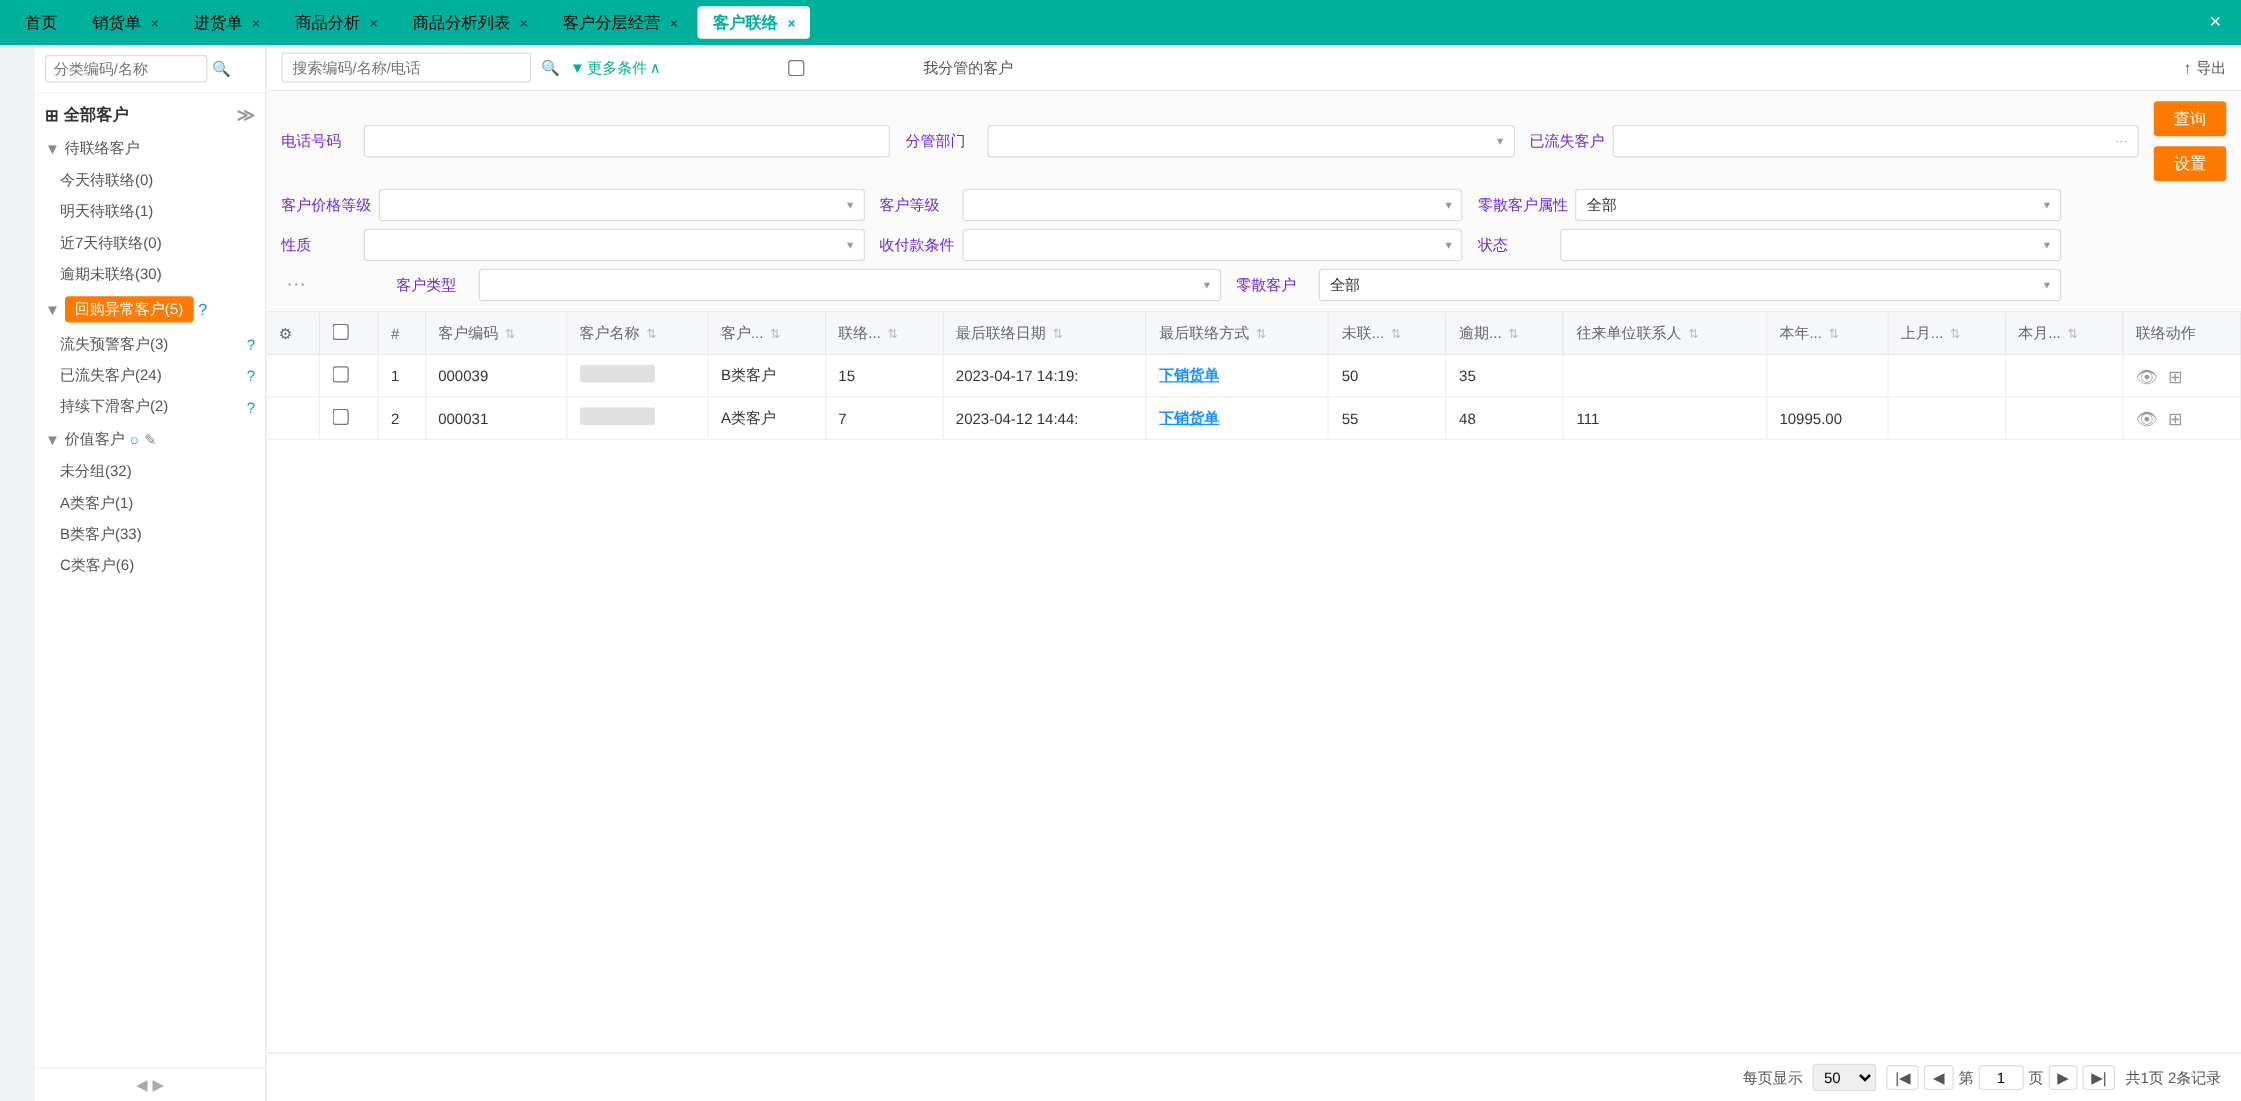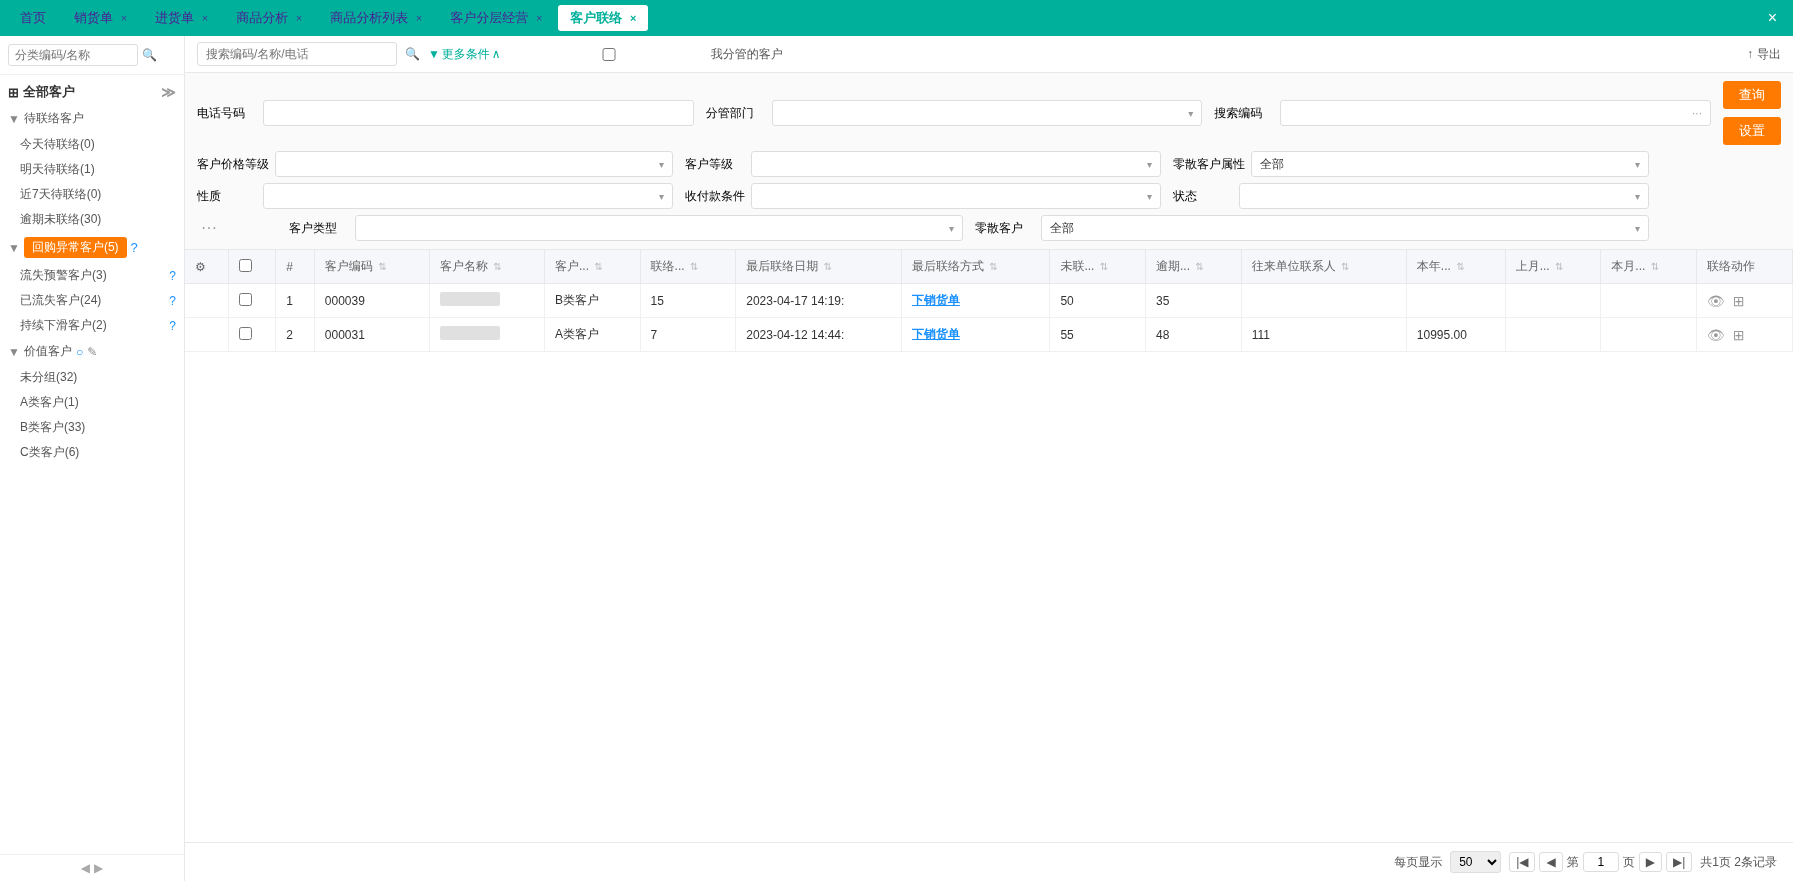--- a/index.html
+++ b/index.html
@@ -8,21 +8,21 @@
     
     .top-nav {
       display: flex;
       align-items: center;
       background: #00b09b;
       height: 36px;
       padding: 0 8px;
       gap: 4px;
     }
     .top-nav .nav-item {
-      color: #4c1d95;
+      color: #000000;
       padding: 4px 12px;
       cursor: pointer;
       font-size: 13px;
       border-radius: 3px;
       white-space: nowrap;
     }
     .top-nav .nav-item.active {
       background: #fff;
       color: #00b09b;
       font-weight: bold;
@@ -32,20 +32,21 @@
       color: #fff;
       cursor: pointer;
       font-size: 16px;
       padding: 2px 8px;
     }
 
     
     .main-layout {
       display: flex;
       height: calc(100vh - 36px);
+      padding-left: 28px;
     }
 
     
     .sidebar {
       width: 185px;
       background: #fff;
       border-right: 1px solid #e8e8e8;
       display: flex;
       flex-direction: column;
       overflow-y: auto;
@@ -188,21 +189,21 @@
       margin-bottom: 6px;
     }
     .filter-row:last-child { margin-bottom: 0; }
     .filter-field {
       display: flex;
       align-items: center;
       gap: 6px;
       flex: 1;
     }
     .filter-field label {
-      color: #000000;
+      color: #6d28d9;
       font-size: 12px;
       white-space: nowrap;
       min-width: 60px;
     }
     .filter-field .select-box {
       flex: 1;
       display: flex;
       align-items: center;
       justify-content: space-between;
       border: 1px solid #ddd;
@@ -489,21 +490,21 @@
           <input type="text" class="text-input" value="" style="">
         </div>
         <div class="filter-field">
           <label>分管部门</label>
           <div class="select-box">
             <span></span>
             <span class="arrow">▾</span>
           </div>
         </div>
         <div class="filter-field">
-          <label>搜索编码</label>
+          <label>已流失客户</label>
           <div class="select-box">
             <span></span>
             <span class="arrow">···</span>
           </div>
         </div>
         <div class="btn-group">
           <button class="query-btn">查询</button>
           <button class="settings-btn">设置</button>
         </div>
       </div>

